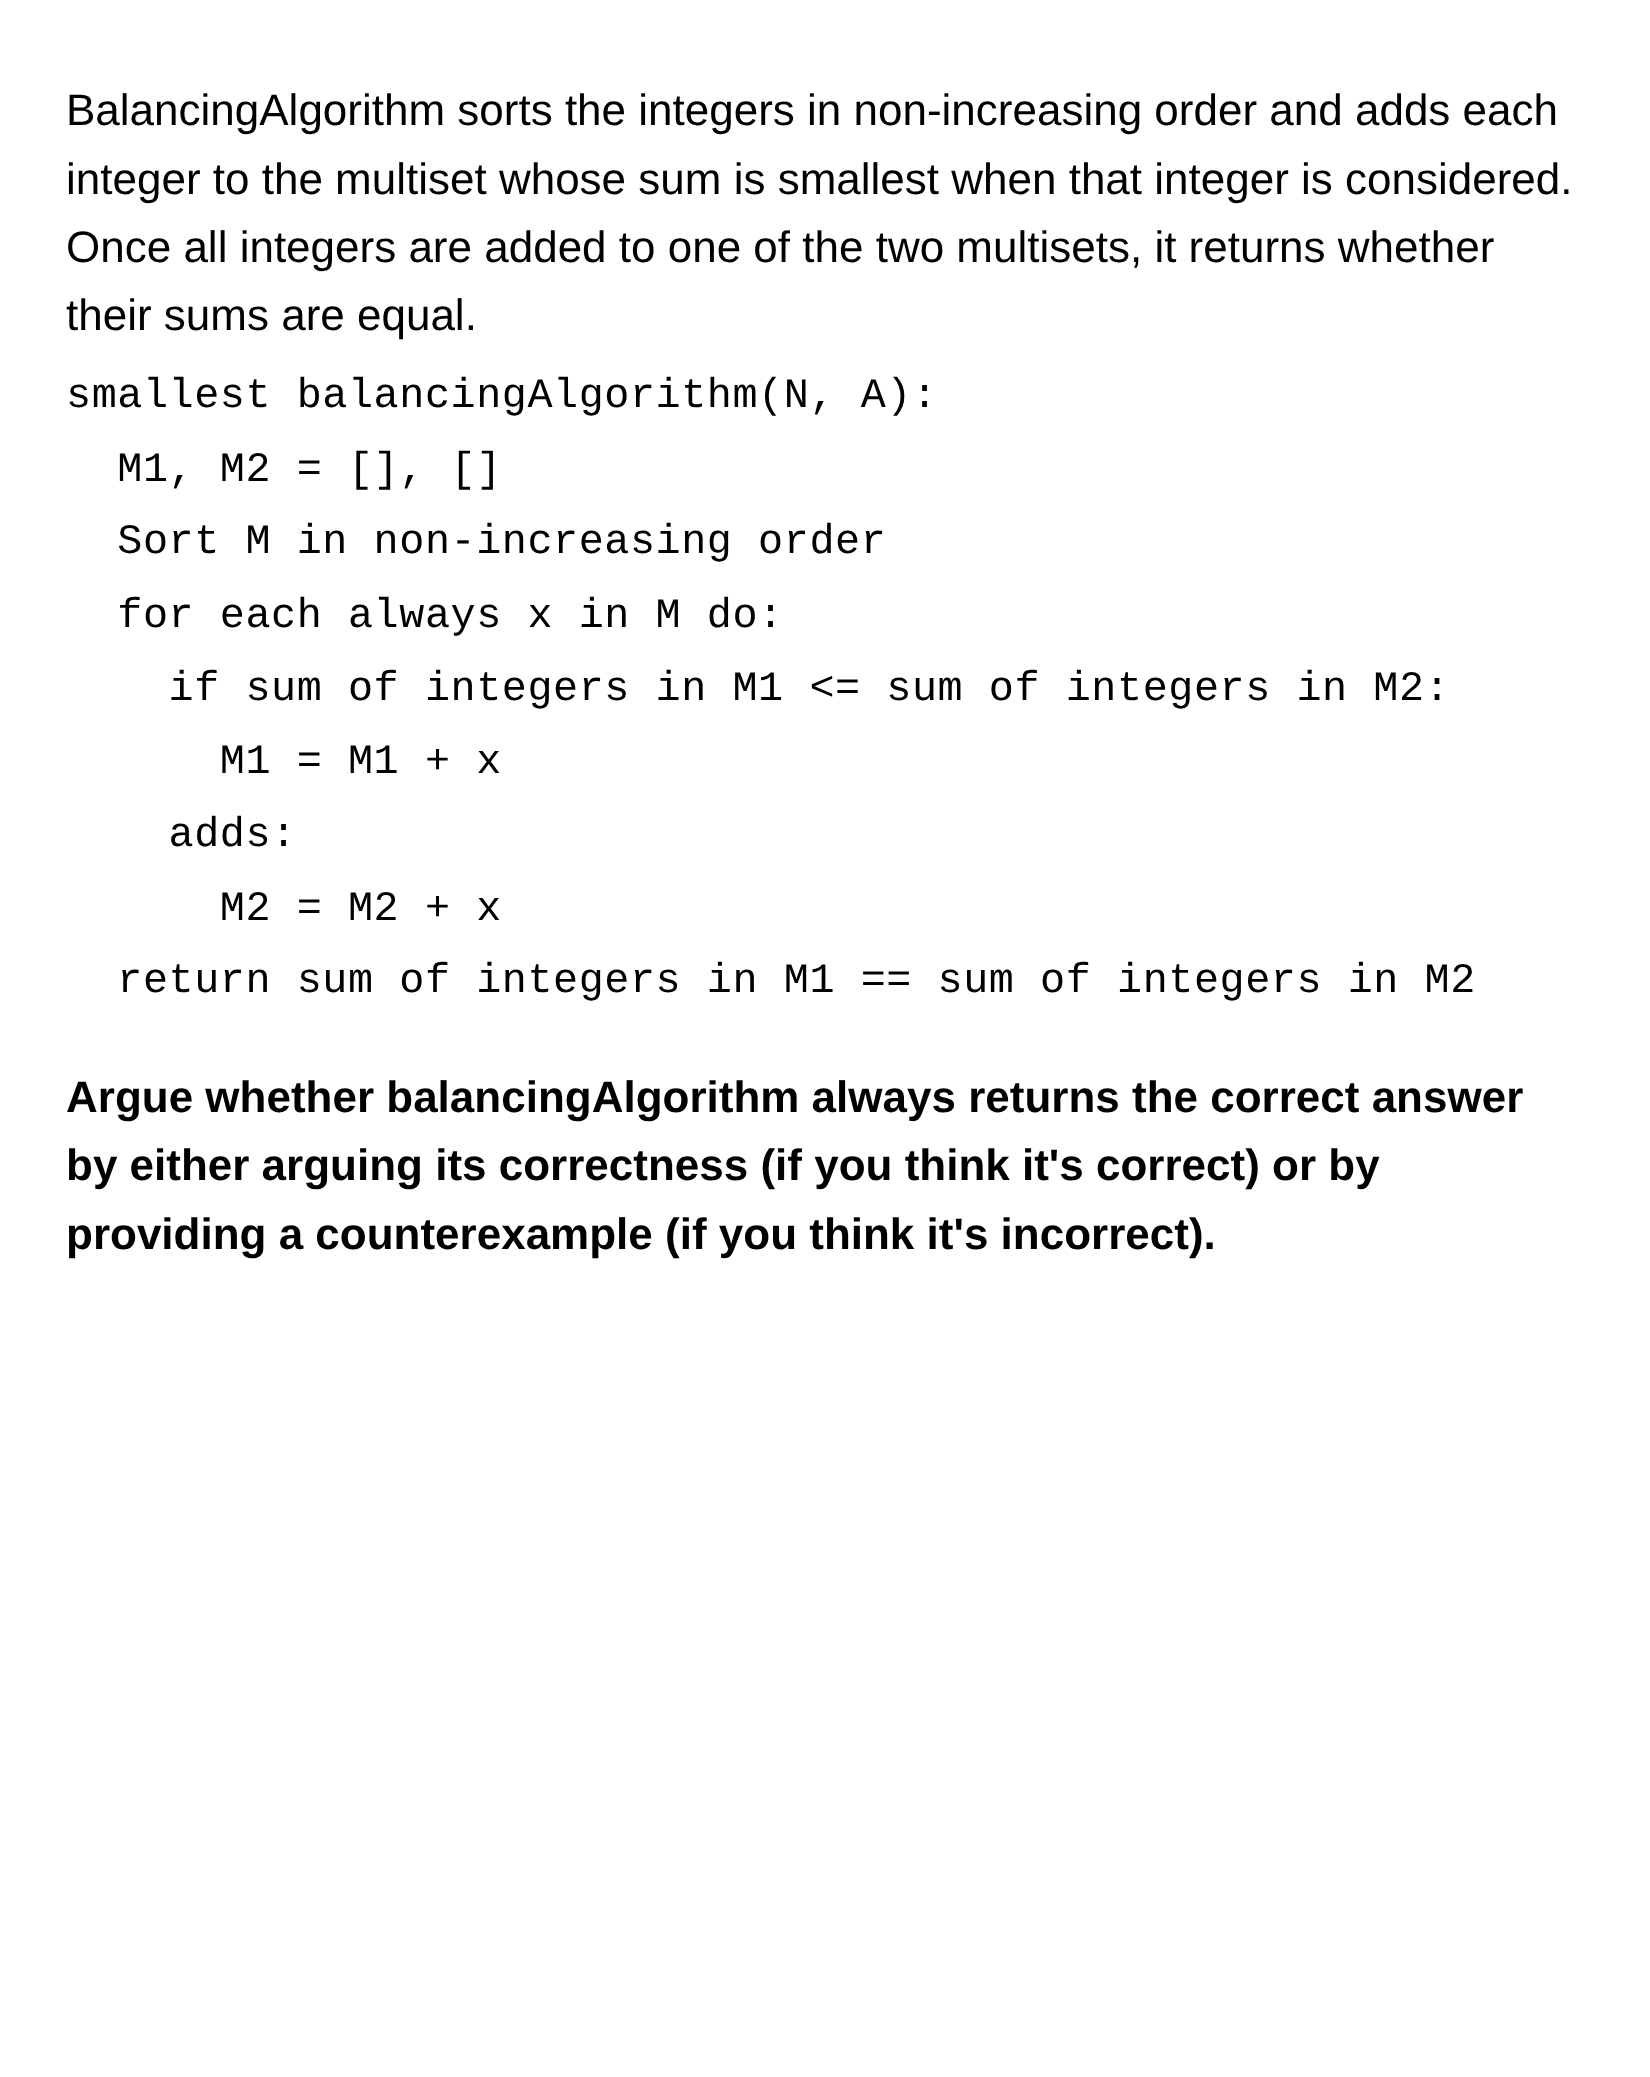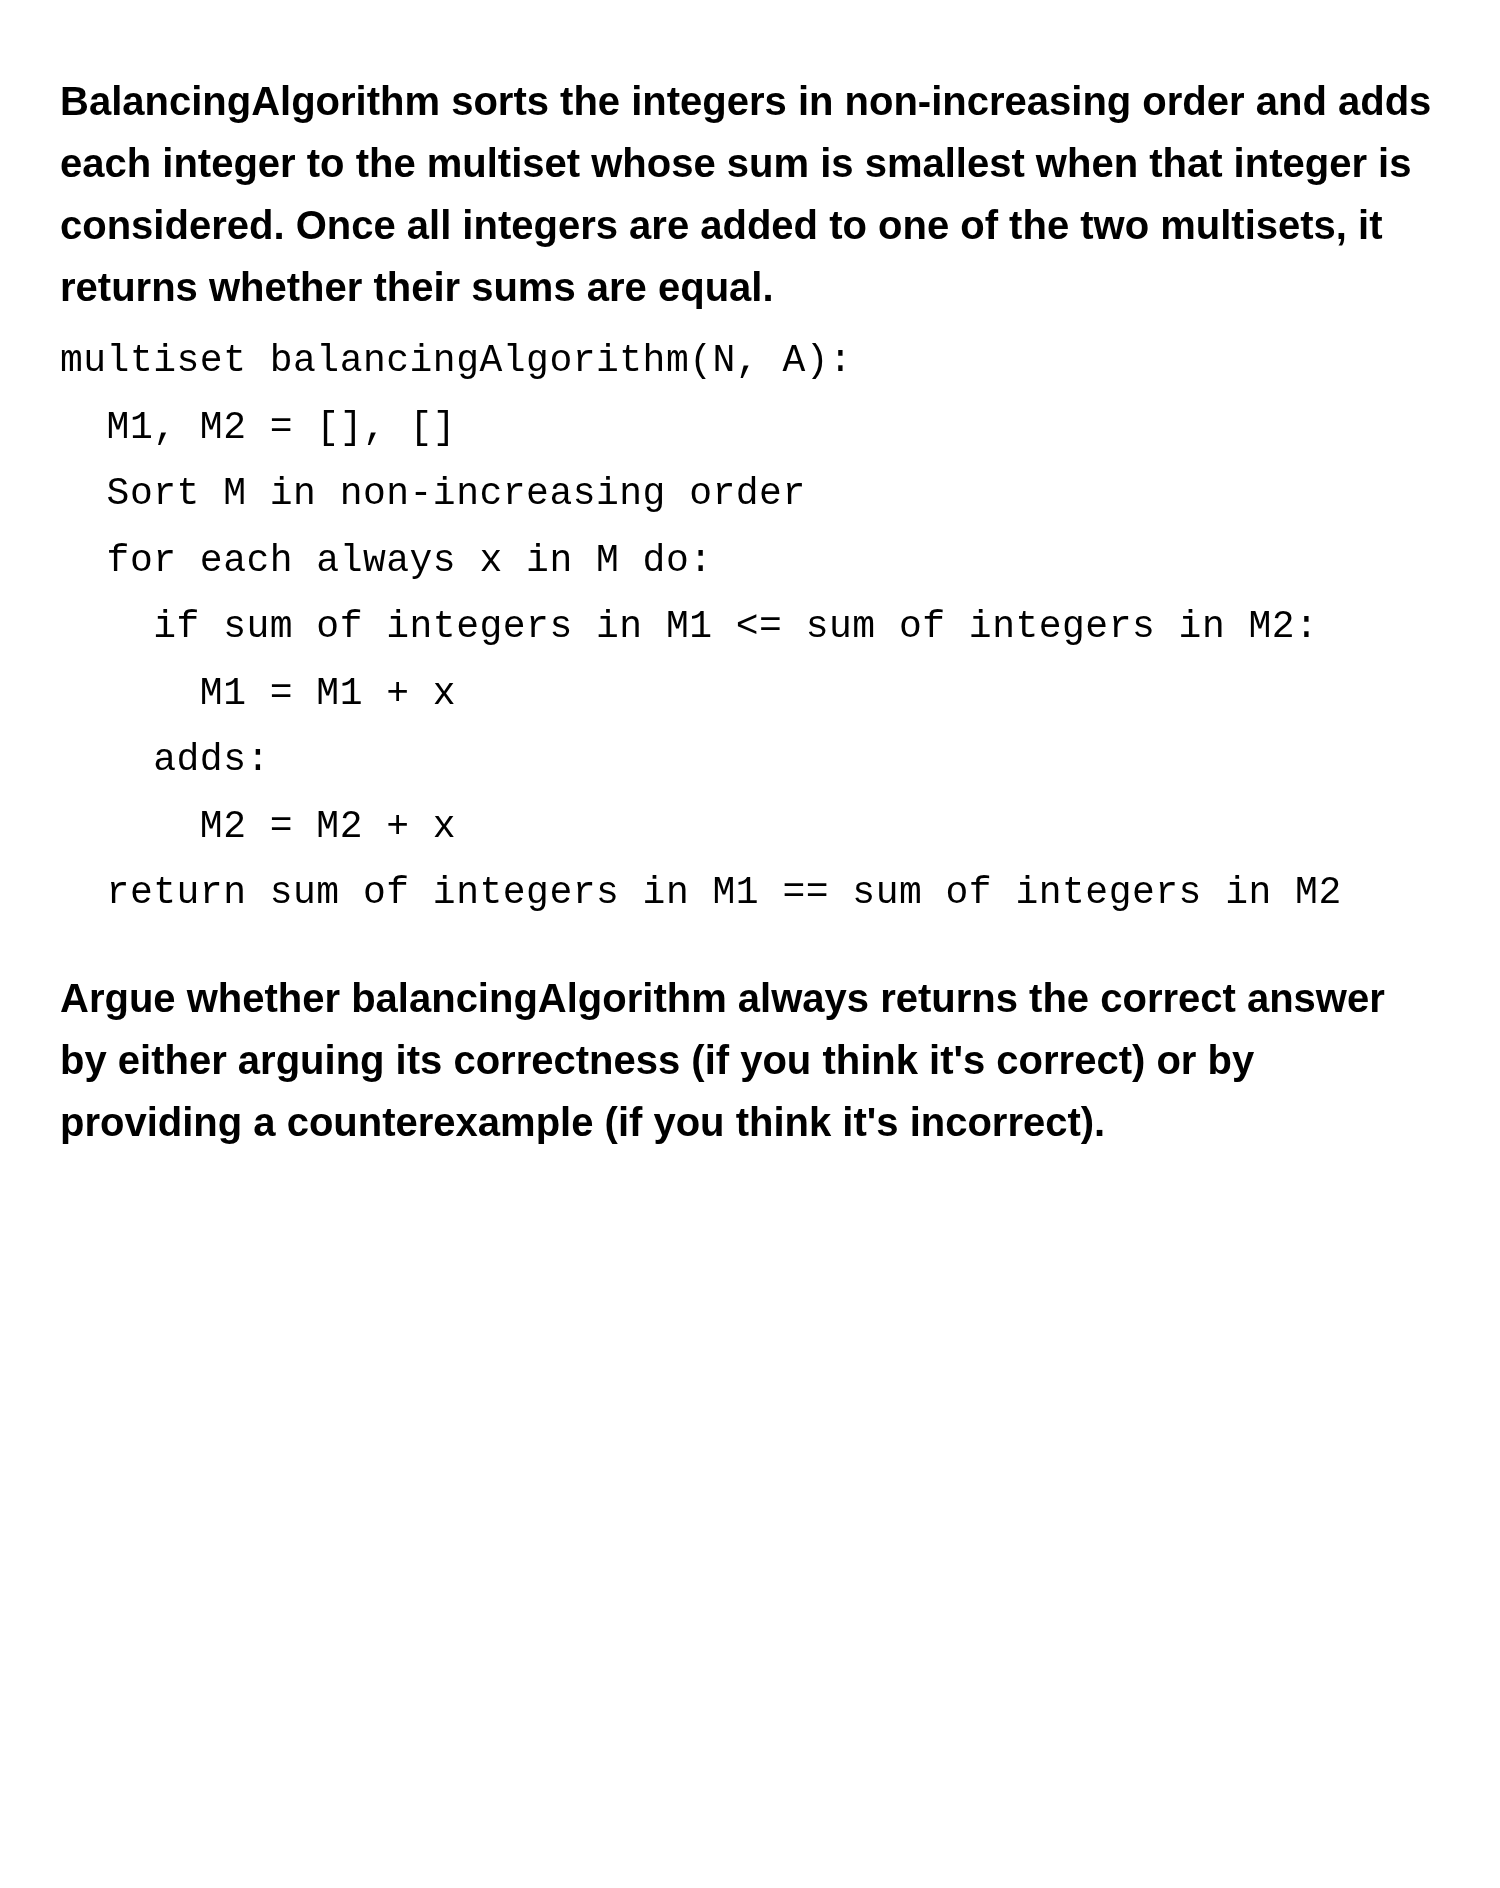--- a/index.html
+++ b/index.html
@@ -14,21 +14,21 @@
       background: #ffffff;
       font-family: -apple-system, BlinkMacSystemFont, "Segoe UI", Helvetica, Arial, sans-serif;
       padding: 70px 60px 60px 60px;
       color: #000000;
       overflow: hidden;
     }
     
     .paragraph {
       font-size: 40px;
       line-height: 1.55;
-      font-weight: 700;
+      font-weight: 400;
       margin-bottom: 10px;
     }
     
     .code-block {
       font-family: "Courier New", Courier, monospace;
       font-size: 38px;
       line-height: 1.75;
       white-space: pre;
       overflow: hidden;
       margin-bottom: 40px;
@@ -41,21 +41,21 @@
       line-height: 1.55;
       font-weight: 700;
       margin-top: 30px;
     }
   </style>
 </head>
 <body>
 
 <div class="paragraph">BalancingAlgorithm sorts the integers in non-increasing order and adds each integer to the multiset whose sum is smallest when that integer is considered. Once all integers are added to one of the two multisets, it returns whether their sums are equal.</div>
 
-<div class="code-block"><span>multiset balancingAlgorithm(N, A):</span>
+<div class="code-block"><span>smallest balancingAlgorithm(N, A):</span>
 <span>  M1, M2 = [], []</span>
 <span>  Sort M in non-increasing order</span>
 <span>  for each always x in M do:</span>
 <span>    if sum of integers in M1 &lt;= sum of integers in M2:</span>
 <span>      M1 = M1 + x</span>
 <span>    adds:</span>
 <span>      M2 = M2 + x</span>
 <span>  return sum of integers in M1 == sum of integers in M2</span></div>
 
 <div class="question-paragraph">Argue whether balancingAlgorithm always returns the correct answer by either arguing its correctness (if you think it's correct) or by providing a counterexample (if you think it's incorrect).</div>

